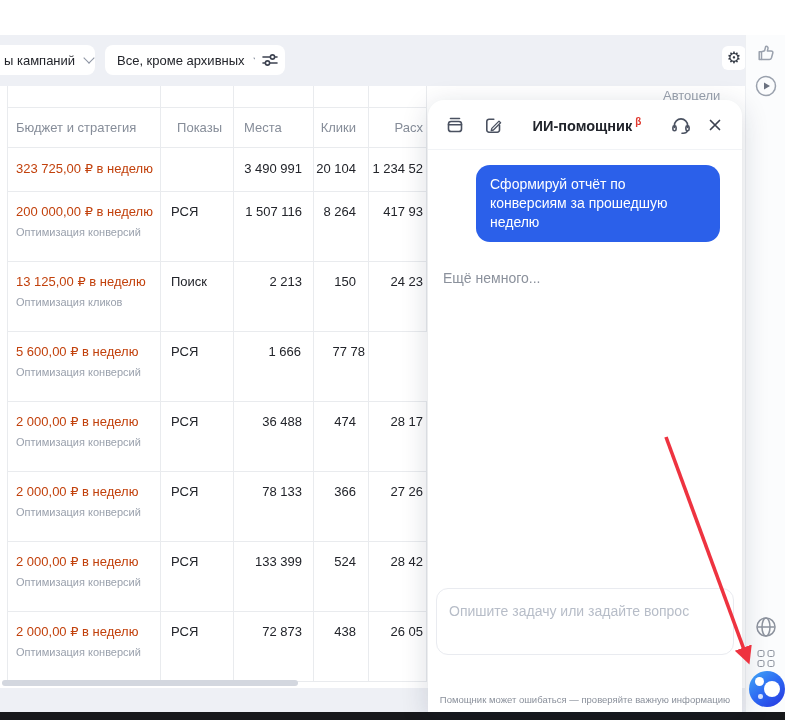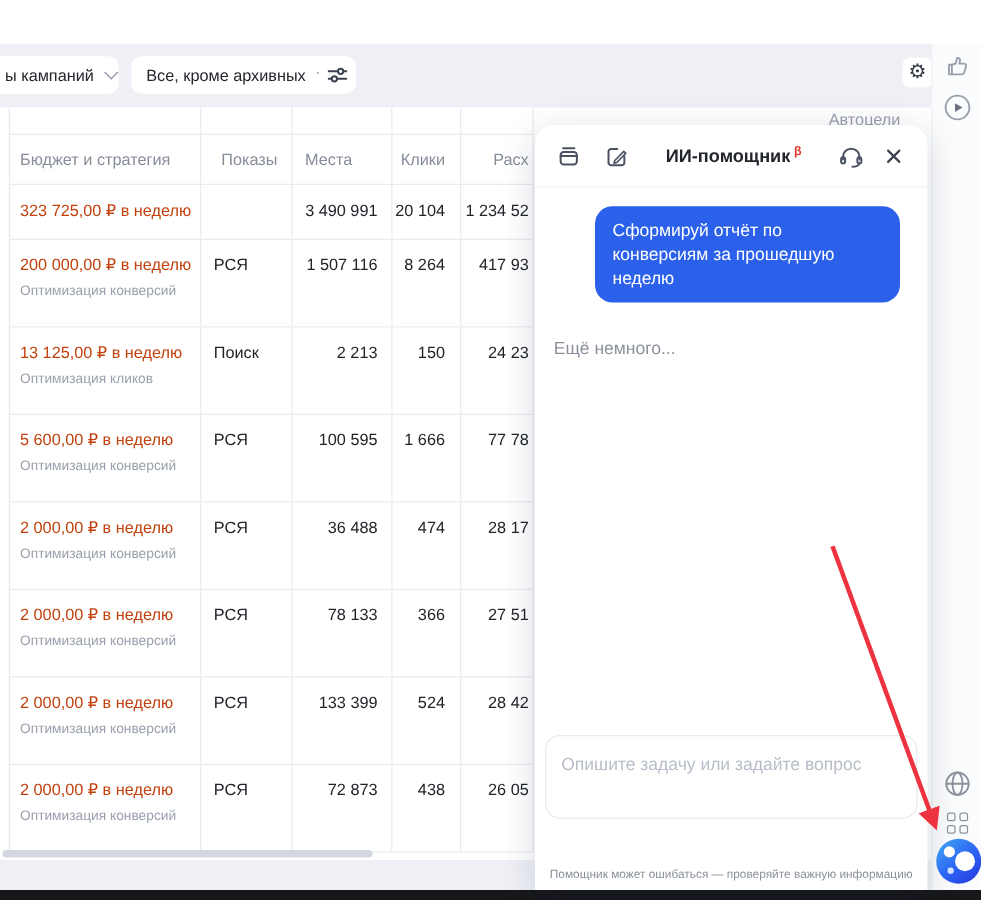--- a/index.html
+++ b/index.html
@@ -163,21 +163,20 @@
       <div class="cell c-num4">150</div>
       <div class="cell c-cost">24 23</div>
     </div>
 
     <div class="trow rowN">
       <div class="cell c-left">
         <div class="budget">5 600,00 ₽ в неделю</div>
         <div class="strategy">Оптимизация конверсий</div>
       </div>
       <div class="cell c-places">РСЯ</div>
-      <div class="cell c-num">100 595</div>
       <div class="cell c-num4">1 666</div>
       <div class="cell c-cost">77 78</div>
     </div>
 
     <div class="trow rowN">
       <div class="cell c-left">
         <div class="budget">2 000,00 ₽ в неделю</div>
         <div class="strategy">Оптимизация конверсий</div>
       </div>
       <div class="cell c-places">РСЯ</div>
@@ -187,21 +186,21 @@
     </div>
 
     <div class="trow rowN">
       <div class="cell c-left">
         <div class="budget">2 000,00 ₽ в неделю</div>
         <div class="strategy">Оптимизация конверсий</div>
       </div>
       <div class="cell c-places">РСЯ</div>
       <div class="cell c-num">78 133</div>
       <div class="cell c-num4">366</div>
-      <div class="cell c-cost">27 51</div>
+      <div class="cell c-cost">27 26</div>
     </div>
 
     <div class="trow rowN">
       <div class="cell c-left">
         <div class="budget">2 000,00 ₽ в неделю</div>
         <div class="strategy">Оптимизация конверсий</div>
       </div>
       <div class="cell c-places">РСЯ</div>
       <div class="cell c-num">133 399</div>
       <div class="cell c-num4">524</div>

